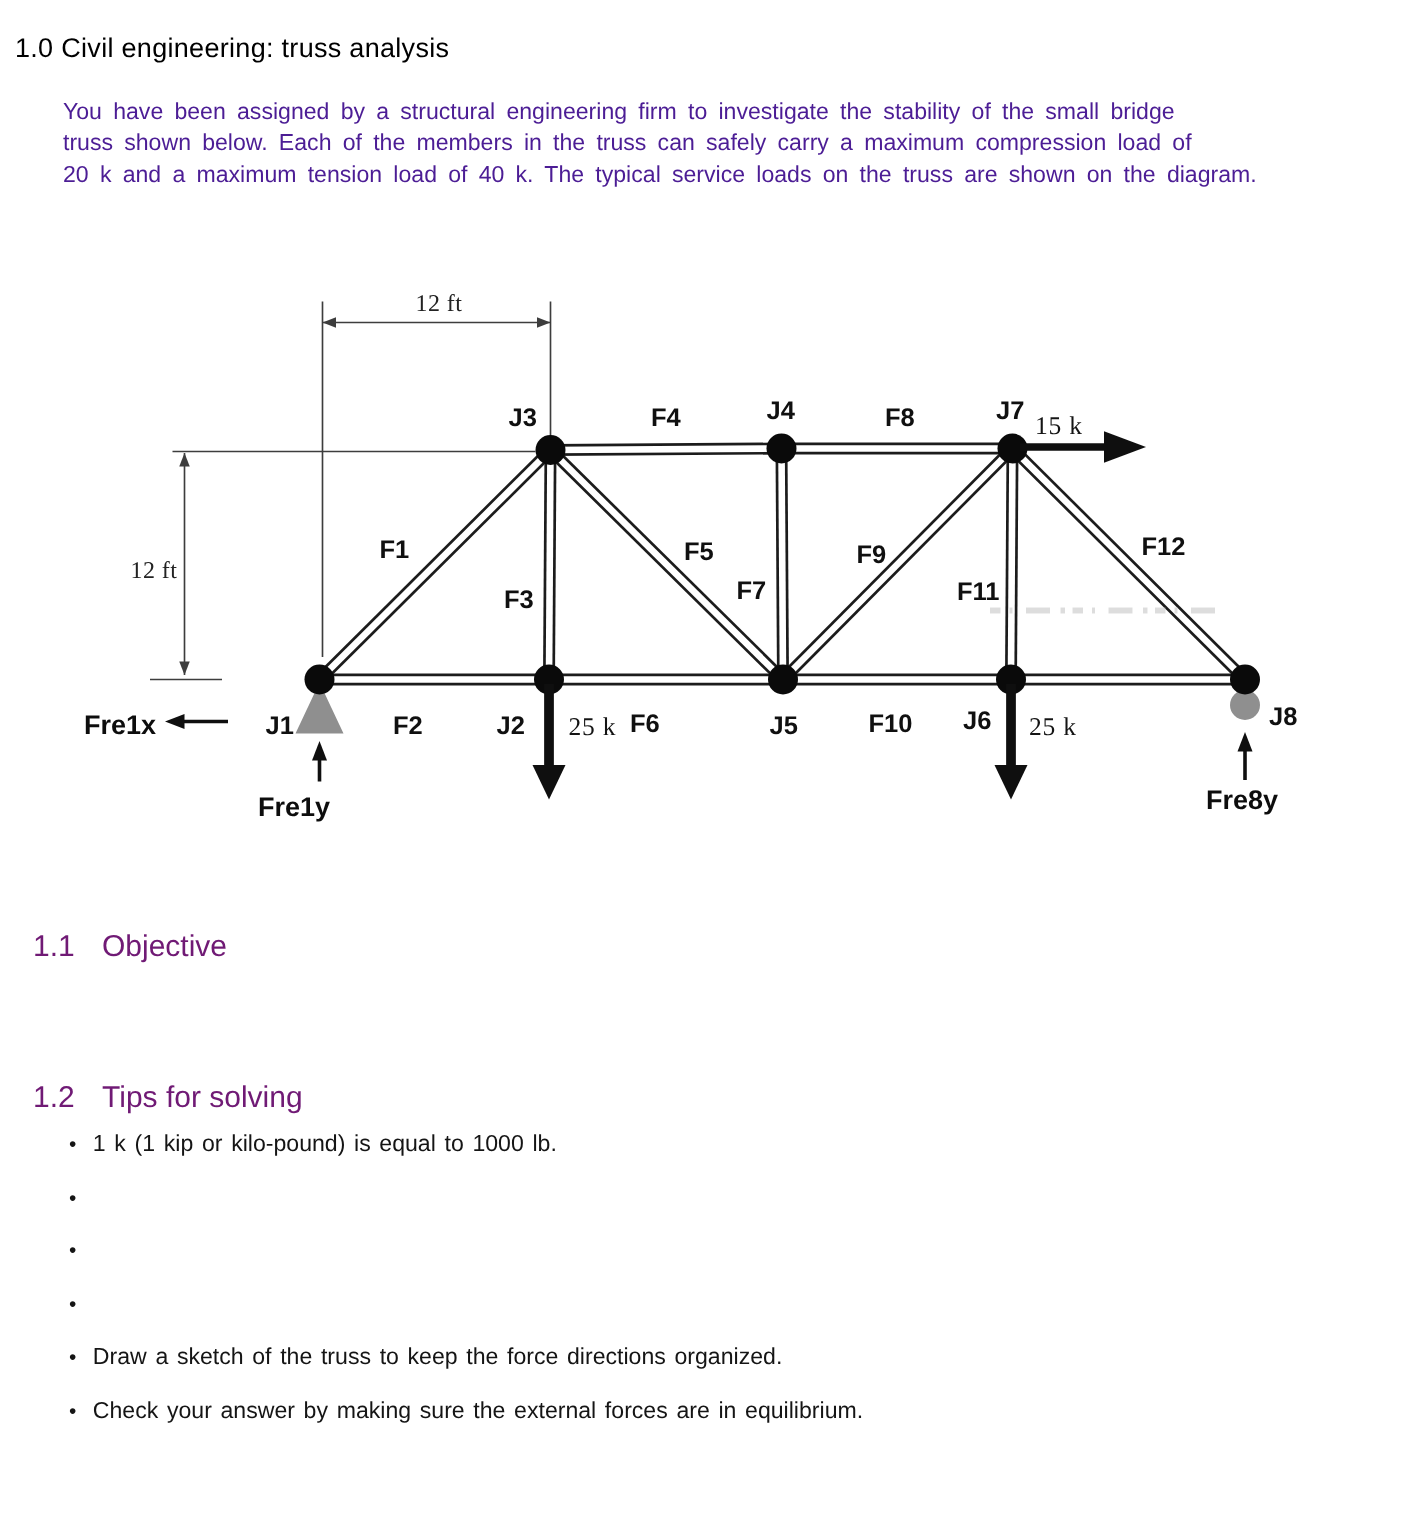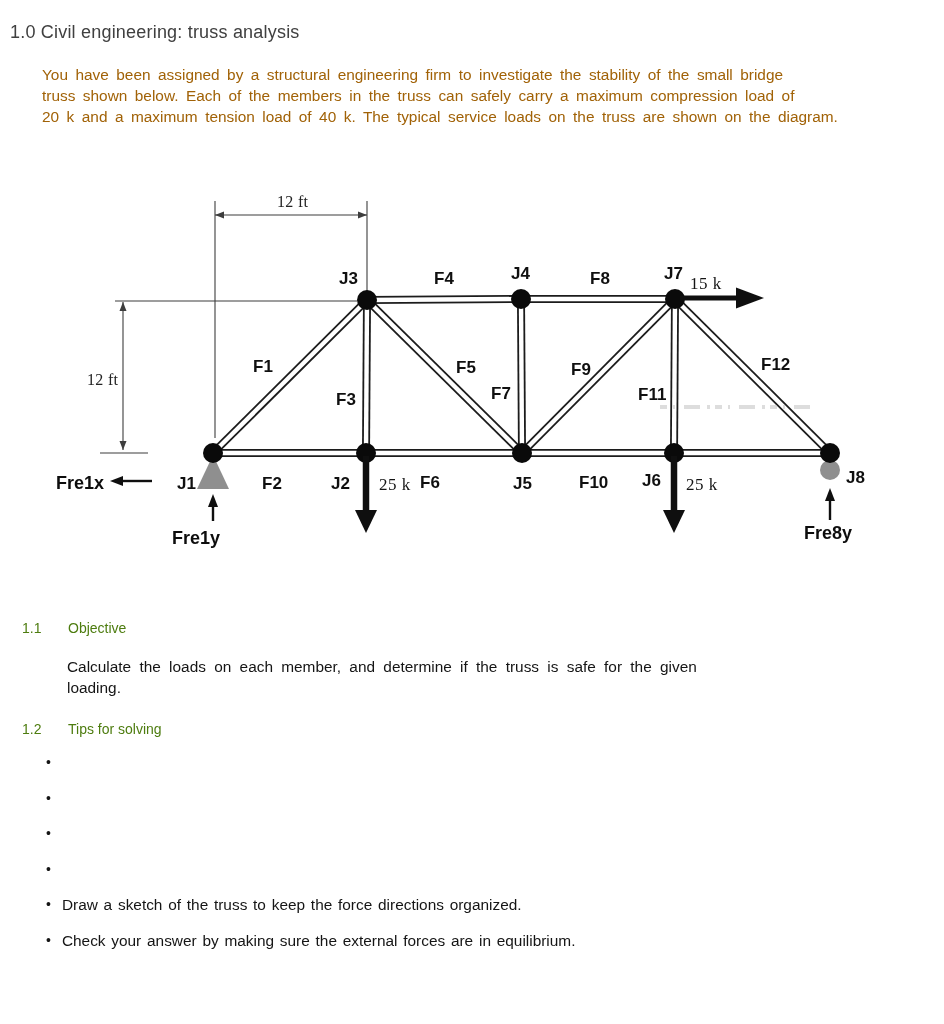--- a/index.html
+++ b/index.html
@@ -2,28 +2,28 @@
 <html><head>
 <meta charset="utf-8">
 <style>
   html,body{margin:0;padding:0;background:#ffffff;}
   .page{
     position:relative;width:944px;height:1024px;background:#ffffff;
     font-family:"Liberation Sans",sans-serif;color:#111;overflow:hidden;
   }
   .title{
     position:absolute;left:10px;top:22px;margin:0;
-    font-size:18px;font-weight:normal;letter-spacing:.2px;color:#404040;
+    font-size:18px;font-weight:normal;letter-spacing:.2px;color:#000000;
   }
   .intro{
     position:absolute;left:42px;top:64px;width:846px;margin:0;
-    font-size:15.4px;line-height:21px;white-space:pre-line;word-spacing:3.2px;color:#a16207;
+    font-size:15.4px;line-height:21px;white-space:pre-line;word-spacing:3.2px;color:#4c1d95;
   }
   #truss-svg{position:absolute;left:0;top:0;width:944px;height:1024px;}
-  .sec-head{position:absolute;font-size:14px;color:#4d7c0f;}
+  .sec-head{position:absolute;font-size:20px;color:#701a75;}
   .sec-head .sec-num{display:inline-block;width:46px;}
   .sec1-head{left:22px;top:620px;}
   .sec1-body{
     position:absolute;left:67px;top:656px;width:720px;margin:0;
     font-size:15.4px;line-height:21px;white-space:pre-line;word-spacing:4px;color:#151515;
   }
   .sec2-head{left:22px;top:721px;}
   .tips{
     position:absolute;left:46px;top:752px;width:860px;margin:0;padding:0;list-style:none;
   }
@@ -135,28 +135,26 @@
       <text x="590" y="284" class="lbl-m">F8</text>
       <text x="571" y="375" class="lbl-m">F9</text>
       <text x="579" y="488" class="lbl-m">F10</text>
       <text x="638" y="400" class="lbl-m">F11</text>
       <text x="761" y="370" class="lbl-m">F12</text>
     </svg>
 
   <div class="sec-head sec1-head">
     <span class="sec-num">1.1</span><span class="sec-title">Objective</span>
   </div>
-  <p class="sec1-body">Calculate  the  loads  on  each  member, and  determine  if  the  truss  is safe  for  the  given
-loading.</p>
 
   <div class="sec-head sec2-head">
     <span class="sec-num">1.2</span><span class="sec-title">Tips for solving</span>
   </div>
   <ul class="tips" id="tips-list">
-      <li><span class="dot">•</span></li>
+      <li><span class="dot">•</span><span>1 k (1 kip or kilo-pound)  is equal  to 1000 lb.</span></li>
       <li><span class="dot">•</span></li>
       <li><span class="dot">•</span></li>
       <li><span class="dot">•</span></li>
       <li><span class="dot">•</span><span>Draw  a sketch  of the  truss  to keep  the force directions  organized.</span></li>
       <li><span class="dot">•</span><span>Check  your  answer  by making  sure  the external  forces  are  in equilibrium.</span></li>
     </ul>
 
 </div>
 
 </body></html>

